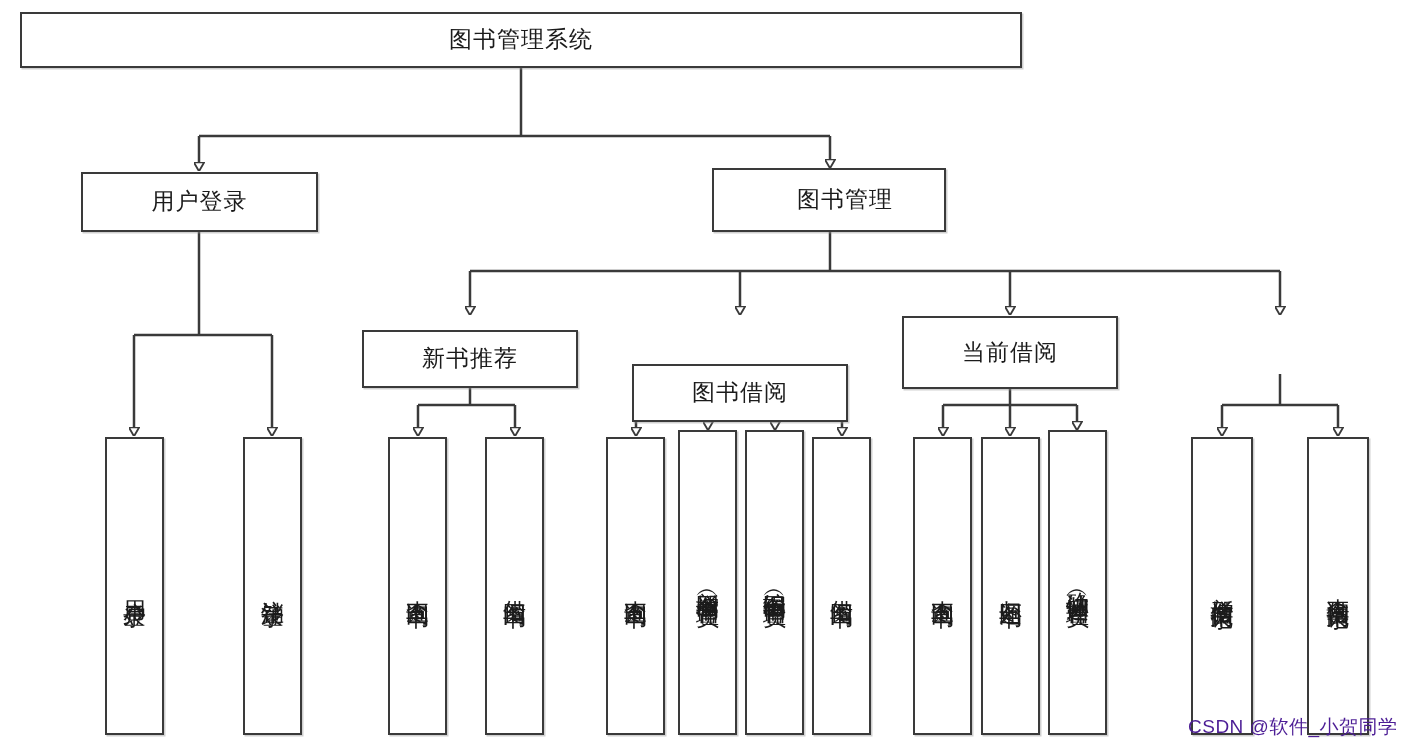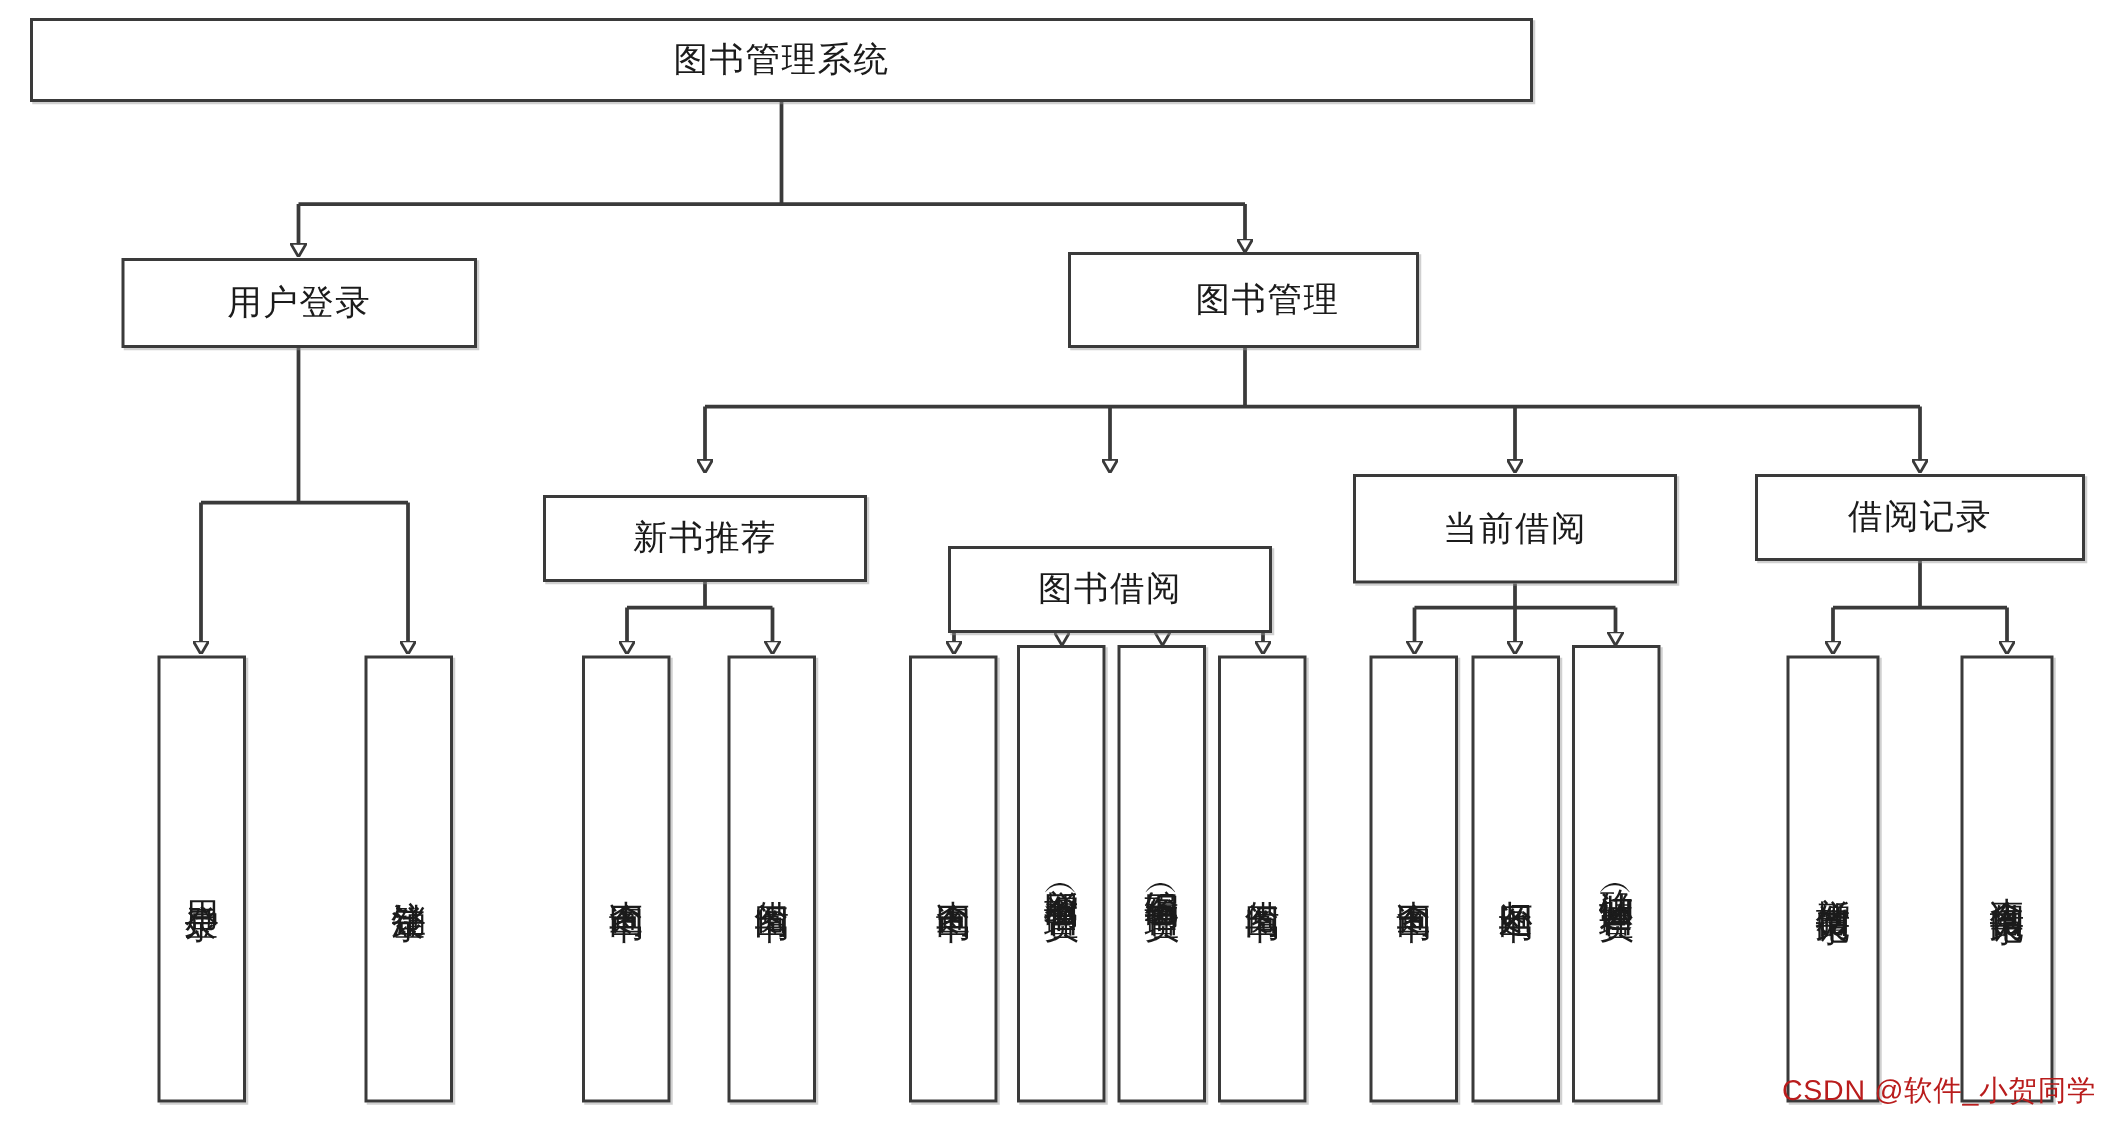--- a/index.html
+++ b/index.html
@@ -60,21 +60,21 @@
   svg.links line, svg.links path {
     stroke: #3a3a3a;
     stroke-width: 2.5;
     fill: none;
   }
   .watermark {
     position: absolute;
     left: 1188px;
     top: 714px;
     font-size: 19px;
-    color: #b91c1c;
+    color: #4c1d95;
     white-space: nowrap;
     letter-spacing: 0.5px;
   }
 </style>
 </head>
 <body>
 
 <div id="canvas">
 
   <svg class="links">
@@ -138,23 +138,20 @@
 
   <div class="node h" style="left:362px; top:316px; width:216px; height:58px;margin-top:14px;">
     <span>新书推荐</span>
   </div>
   <div class="node h" style="left:632px; top:316px; width:216px; height:58px;margin-top:48px;">
     <span>图书借阅</span>
   </div>
   <div class="node h" style="left:902px; top:316px; width:216px; height:73px;">
     <span>当前借阅</span>
   </div>
-  <div class="node h" style="left:1170px; top:316px; width:220px; height:58px;">
-    <span>借阅记录</span>
-  </div>
 
   <div class="node v" style="left:105px; top:437px; width:59px; height:298px;">
     <span class="vtext">用户登录</span>
   </div>
   <div class="node v" style="left:243px; top:437px; width:59px; height:298px;">
     <span class="vtext">注销登录</span>
   </div>
 
   <div class="node v" style="left:388px; top:437px; width:59px; height:298px;">
     <span class="vtext">查询图书</span>

